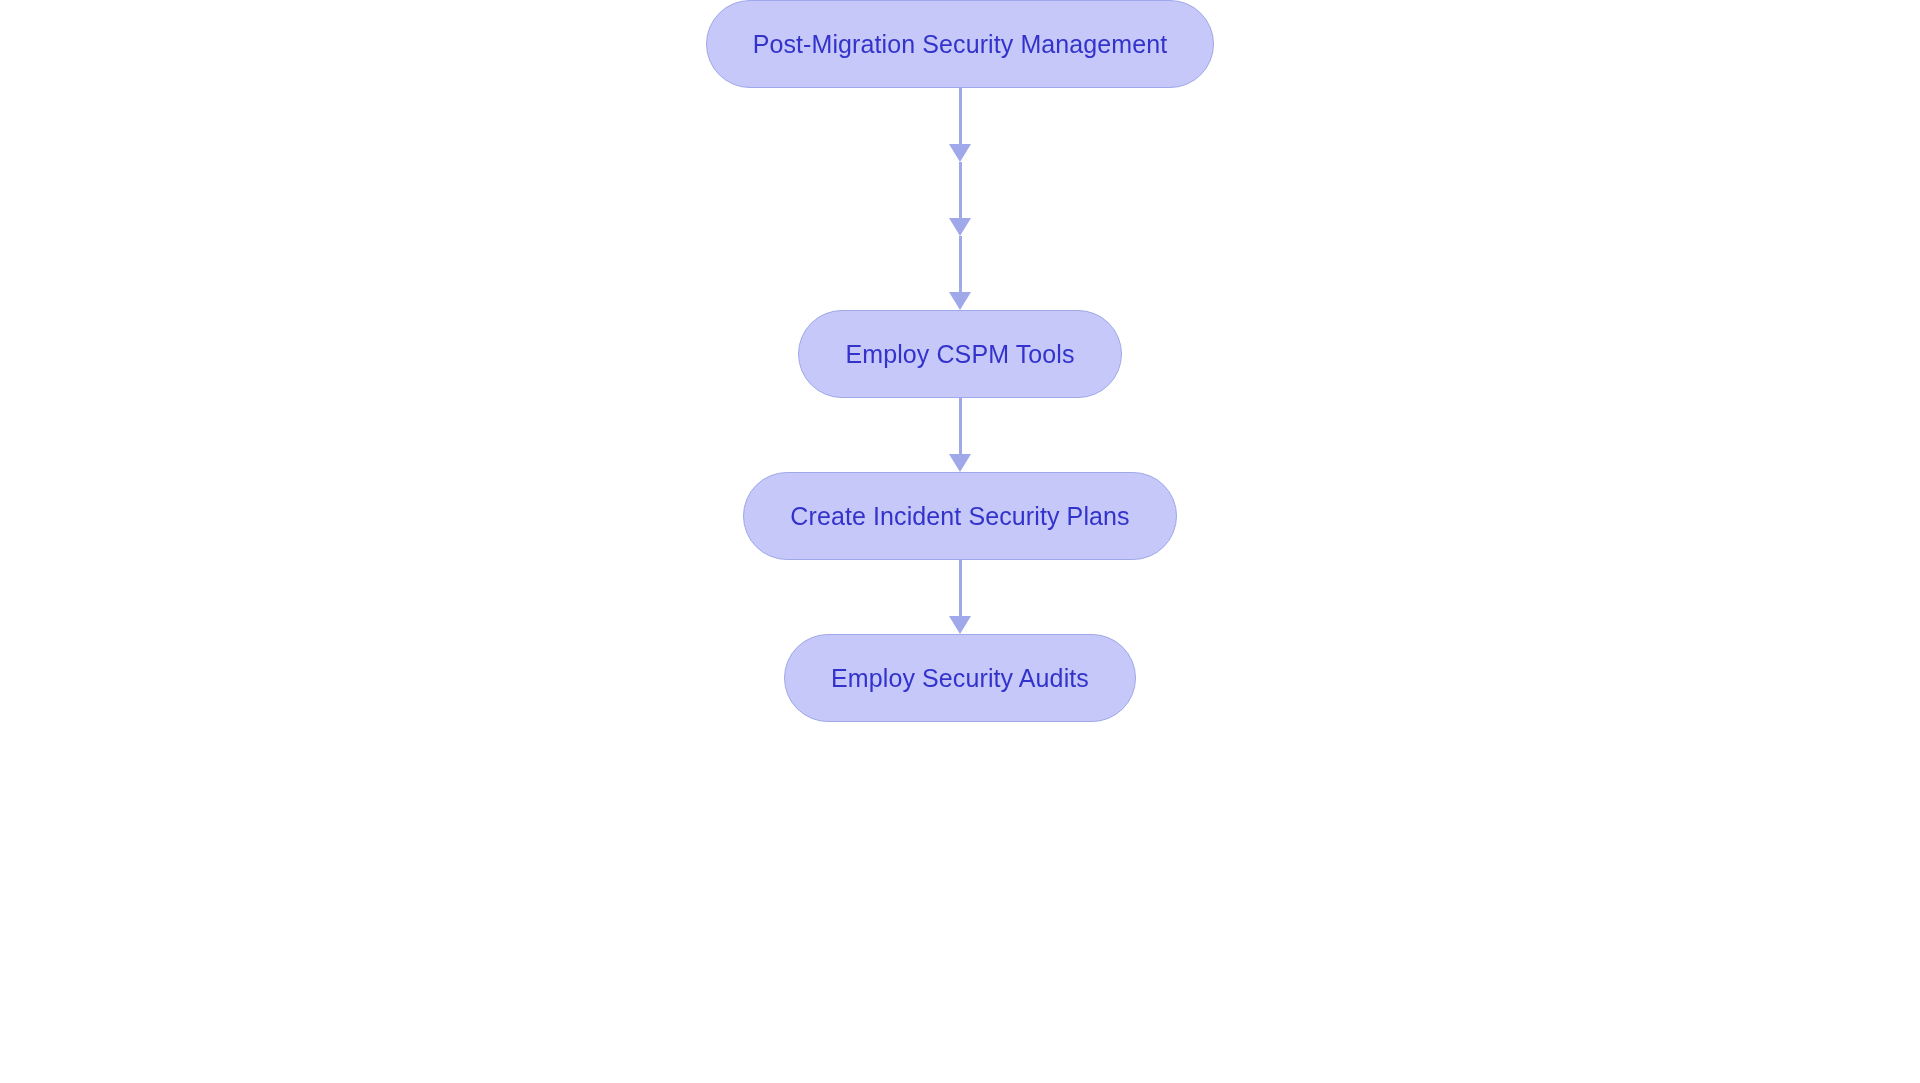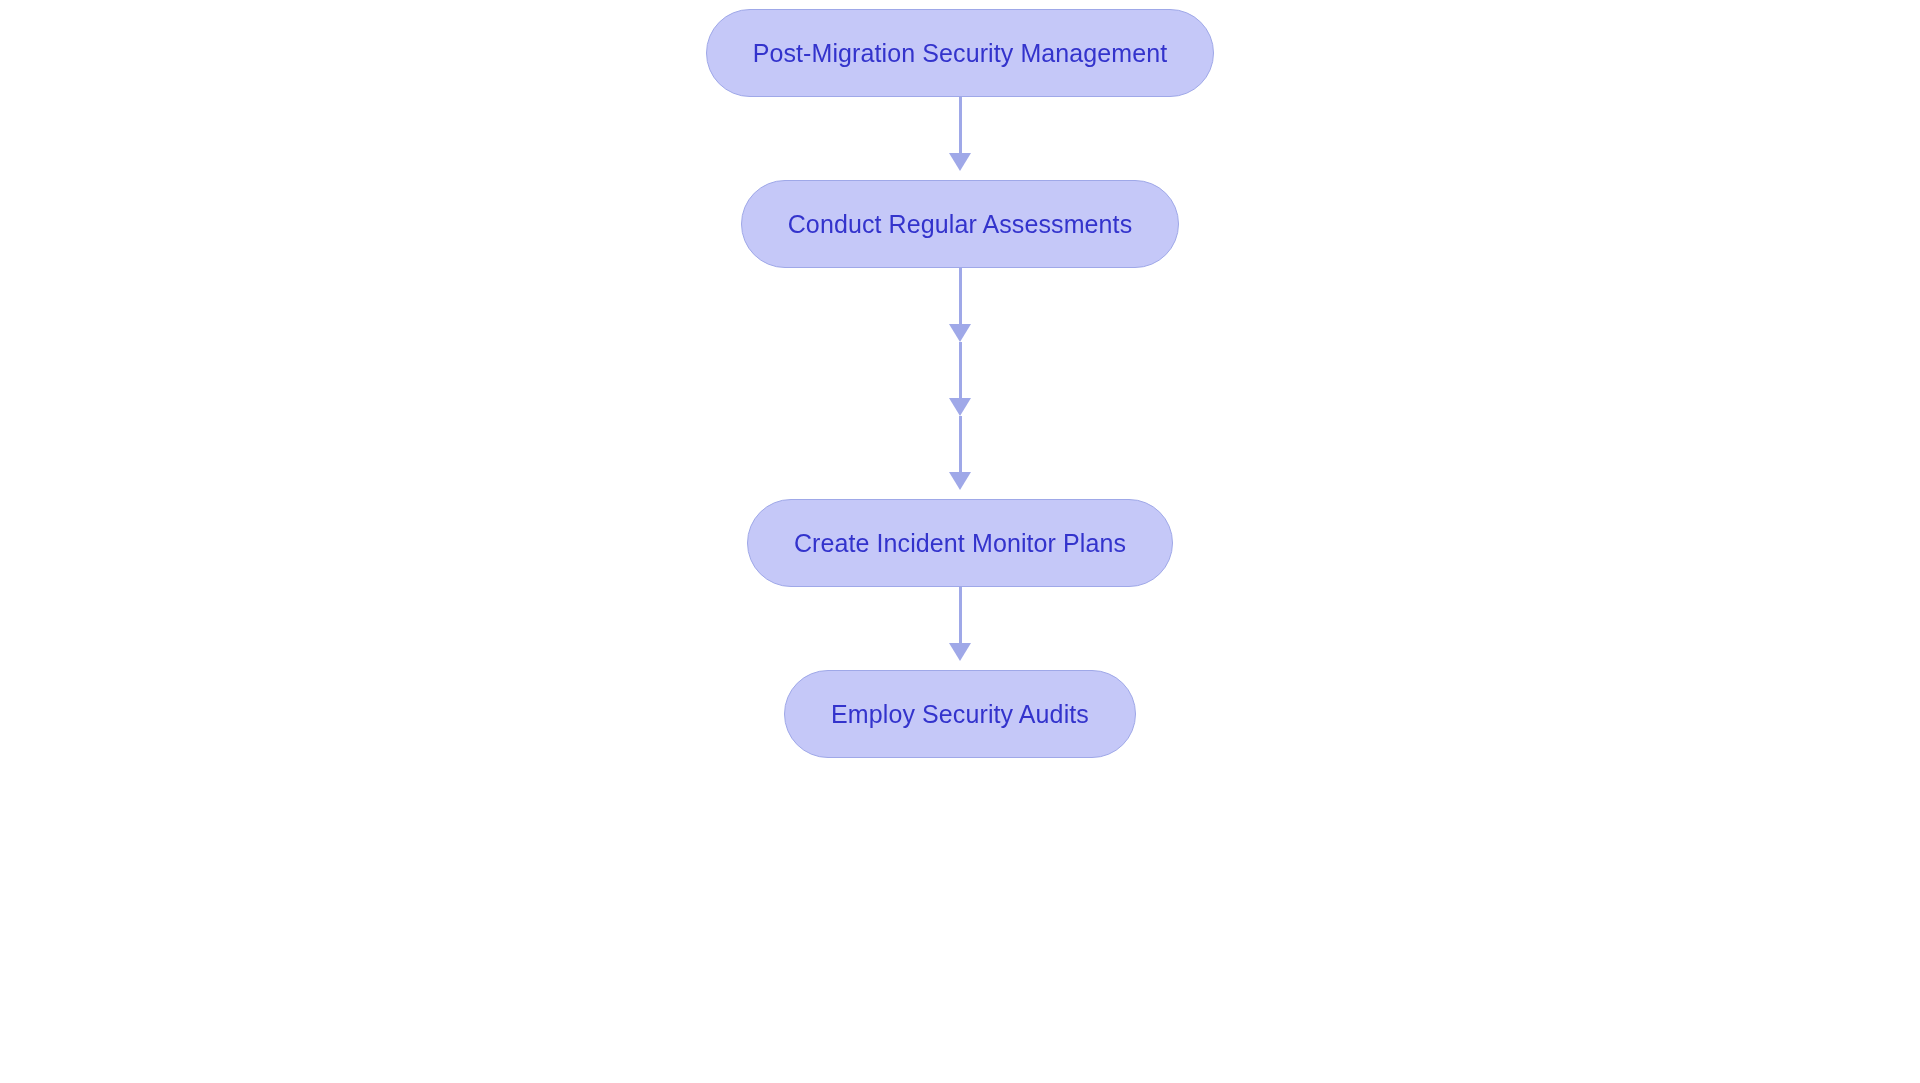--- a/index.html
+++ b/index.html
@@ -45,21 +45,20 @@
     align-items: center;
     justify-content: center;
     white-space: nowrap;
     font-size: 25px;
     font-weight: 400;
     letter-spacing: 0.1px;
     line-height: 1;
     height: 88px;
     padding: 0 46px;
     user-select: none;
-    margin-top: 9px;
   }
 
   
   .flow-connector {
     position: relative;
     width: 24px;
     height: 74px;
     display: flex;
     flex-direction: column;
     align-items: center;
@@ -86,43 +85,43 @@
 
     <div class="flow-node">
       <span>Post-Migration Security Management</span>
     </div>
 
     <div class="flow-connector">
       <div class="connector-stem"></div>
       <div class="connector-head"></div>
     </div>
 
-    <div class="flow-node">
-      <span>Conduct Regular Assessments</span>
-    </div>
-
-    <div class="flow-connector">
-      <div class="connector-stem"></div>
-      <div class="connector-head"></div>
-    </div>
-
 
     <div class="flow-connector">
       <div class="connector-stem"></div>
       <div class="connector-head"></div>
     </div>
 
 
     <div class="flow-connector">
       <div class="connector-stem"></div>
       <div class="connector-head"></div>
     </div>
 
     <div class="flow-node">
-      <span>Create Incident Monitor Plans</span>
+      <span>Employ CSPM Tools</span>
+    </div>
+
+    <div class="flow-connector">
+      <div class="connector-stem"></div>
+      <div class="connector-head"></div>
+    </div>
+
+    <div class="flow-node">
+      <span>Create Incident Security Plans</span>
     </div>
 
     <div class="flow-connector">
       <div class="connector-stem"></div>
       <div class="connector-head"></div>
     </div>
 
     <div class="flow-node">
       <span>Employ Security Audits</span>
     </div>

